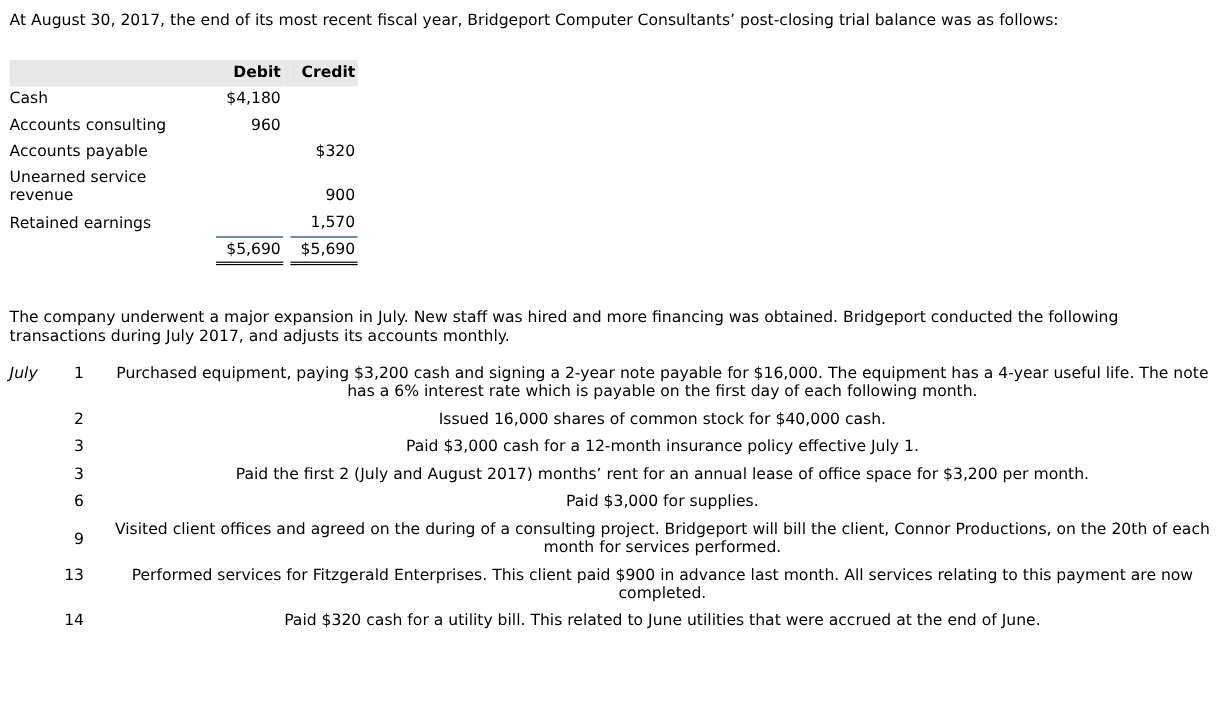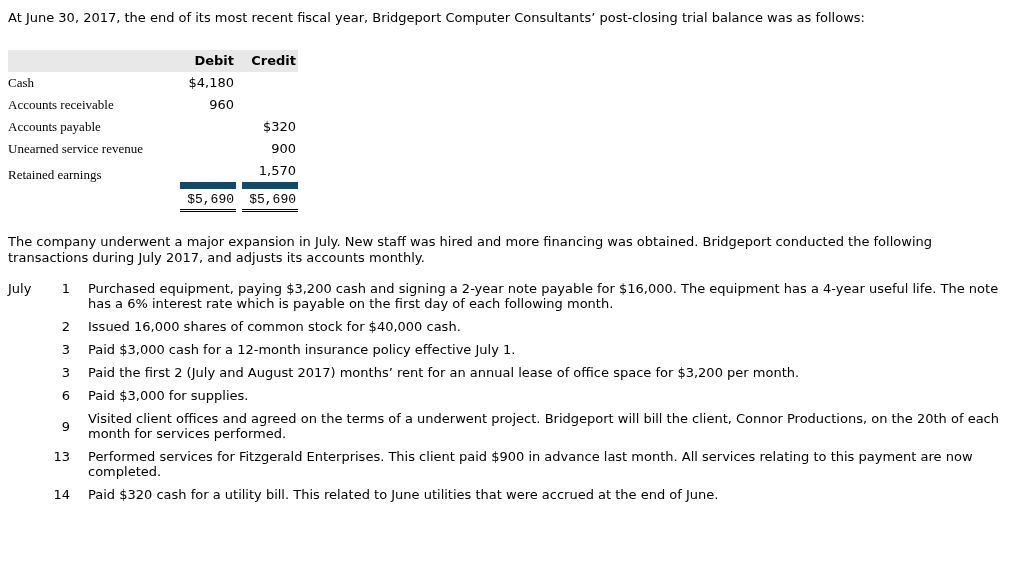--- a/index.html
+++ b/index.html
@@ -39,77 +39,76 @@
     font-size:13px;
     line-height:15px;
     vertical-align:bottom;
   }
   table.tb thead th{
     background:var(--header-bg);
     font-weight:bold;
     text-align:right;
   }
   table.tb th.acct{width:172px;text-align:left;}
-  table.tb td.acct{width:172px;text-align:left;padding-left:0;font-family:Liberation Serif, serif;}
+  table.tb td.acct{width:172px;text-align:left;padding-left:0;}
   table.tb .num{width:56px;text-align:right;}
   table.tb .gap{width:6px;background:var(--header-bg);}
   table.tb td.gap{background:transparent;}
   table.tb tr.totals td.num{
-    border-top:7px solid #0c4a6e;
+    border-top:1px solid #0c4a6e;
     border-bottom:3px double #000;
     padding-bottom:2px;
-    font-family:Liberation Mono, monospace;
   }
   .expansion{
-    margin:22px 0 0 0;
+    margin:36px 0 0 0;
     line-height:15.5px;
     max-width:1008px;
   }
   
   table.txn{
     border-collapse:collapse;
     margin-top:12px;
     width:1008px;
   }
   table.txn td{
     padding:4px 0 4px 0;
     line-height:15px;
     vertical-align:top;
   }
-  table.txn td.month{width:36px;}
+  table.txn td.month{width:36px;font-style:italic;}
   table.txn td.day{width:26px;text-align:right;}
-  table.txn td.desc{padding-left:18px;}
+  table.txn td.desc{padding-left:18px;text-align:center;}
   table.txn tr.v-middle td.day{vertical-align:middle;}
 </style>
 </head>
 <body>
 
 <div class="page">
 
 
-  <p class="intro">At June 30, 2017, the end of its most recent fiscal year, Bridgeport Computer Consultants’ post-closing trial balance was as follows:</p>
+  <p class="intro">At August 30, 2017, the end of its most recent fiscal year, Bridgeport Computer Consultants’ post-closing trial balance was as follows:</p>
 
   <table class="tb">
     <thead>
       <tr>
         <th class="acct"></th>
         <th class="num">Debit</th>
         <th class="gap"></th>
         <th class="num">Credit</th>
       </tr>
     </thead>
     <tbody>
       <tr>
         <td class="acct">Cash</td>
         <td class="num">$4,180</td>
         <td class="gap"></td>
         <td class="num"></td>
       </tr>
       <tr>
-        <td class="acct">Accounts receivable</td>
+        <td class="acct">Accounts consulting</td>
         <td class="num">960</td>
         <td class="gap"></td>
         <td class="num"></td>
       </tr>
       <tr>
         <td class="acct">Accounts payable</td>
         <td class="num"></td>
         <td class="gap"></td>
         <td class="num">$320</td>
       </tr>
@@ -159,21 +158,21 @@
         <td class="desc">Paid the first 2 (July and August 2017) months’ rent for an annual lease of office space for $3,200 per month.</td>
       </tr>
       <tr>
         <td class="month"></td>
         <td class="day">6</td>
         <td class="desc">Paid $3,000 for supplies.</td>
       </tr>
       <tr class="v-middle">
         <td class="month"></td>
         <td class="day">9</td>
-        <td class="desc">Visited client offices and agreed on the terms of a underwent project. Bridgeport will bill the client, Connor Productions, on the 20th of each month for services performed.</td>
+        <td class="desc">Visited client offices and agreed on the during of a consulting project. Bridgeport will bill the client, Connor Productions, on the 20th of each month for services performed.</td>
       </tr>
       <tr>
         <td class="month"></td>
         <td class="day">13</td>
         <td class="desc">Performed services for Fitzgerald Enterprises. This client paid $900 in advance last month. All services relating to this payment are now completed.</td>
       </tr>
       <tr>
         <td class="month"></td>
         <td class="day">14</td>
         <td class="desc">Paid $320 cash for a utility bill. This related to June utilities that were accrued at the end of June.</td>

